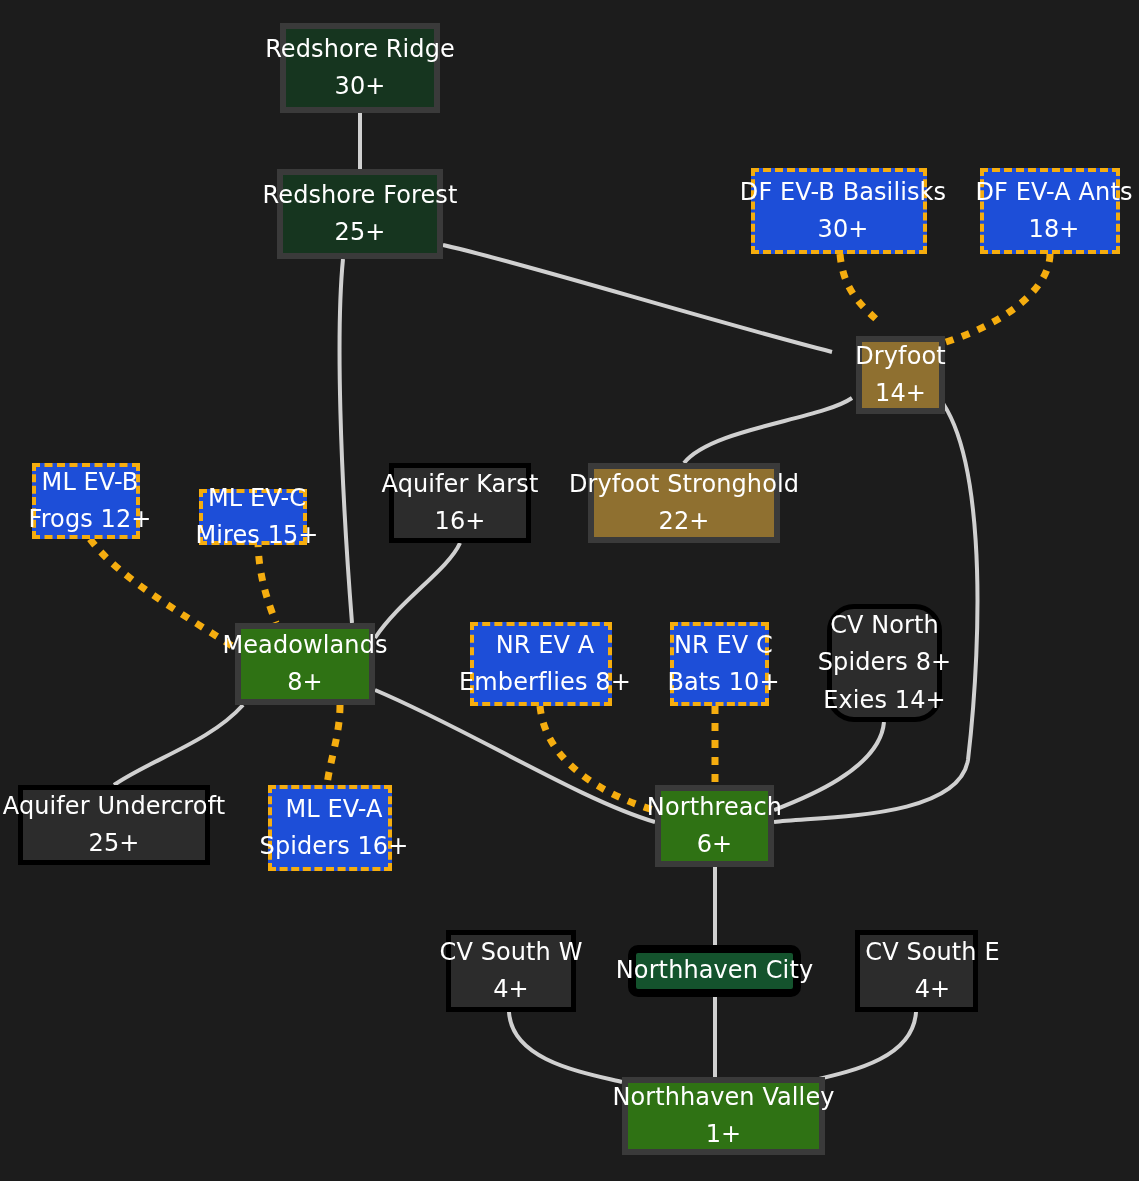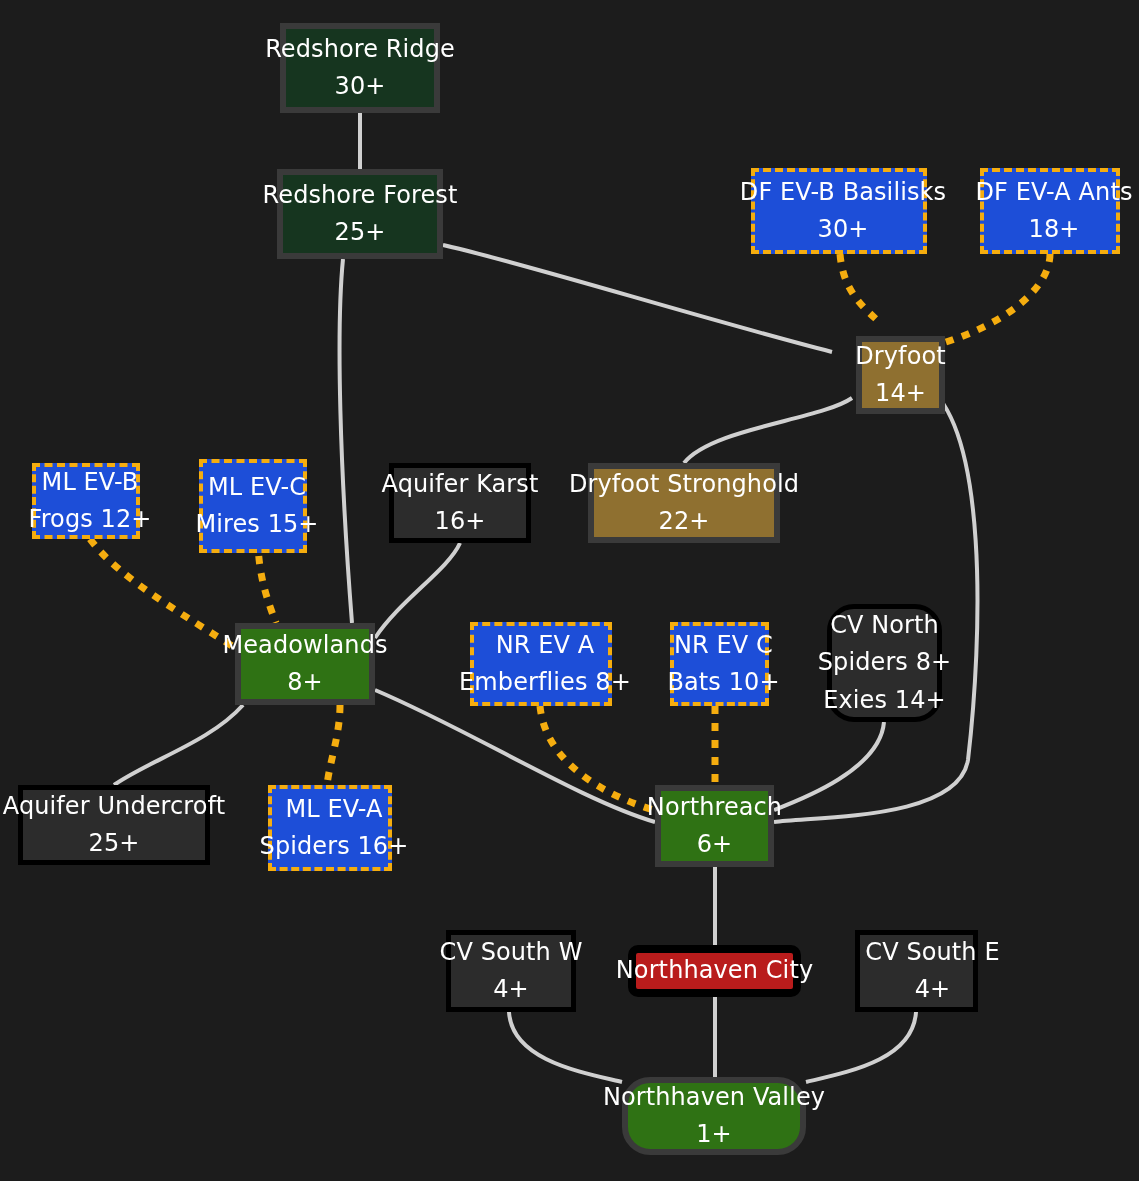--- a/index.html
+++ b/index.html
@@ -59,21 +59,21 @@
   .n-darkgreen {
     background: #16351f;
     border: 6px solid #3a3a3a;
   }
   .n-brown {
     background: #8f7030;
     border: 6px solid #3a3a3a;
   }
   
   .n-city {
-    background: #b91c1c;
+    background: #14532d;
     border: 8px solid #000000;
     border-radius: 10px;
   }
   
   .n-event {
     background: #1d4ed8;
     border: 4px dashed #f5ad0f;
     padding-left: 8px;
   }
   .e-line { fill: none; stroke: #d0d0d0; stroke-width: 4; }
@@ -123,21 +123,21 @@
         <span class="lbl">18+</span>
       </div>
       <div class="node n-brown" style="left: 832px; top: 336px; width: 89px; height: 78px; margin-left: 24px;">
         <span class="lbl">Dryfoot</span>
         <span class="lbl">14+</span>
       </div>
       <div class="node n-event" style="left: 32px; top: 463px; width: 108px; height: 76px;">
         <span class="lbl">ML EV-B</span>
         <span class="lbl">Frogs 12+</span>
       </div>
-      <div class="node n-event" style="left: 199px; top: 459px; width: 108px; height: 94px;">
+      <div class="node n-event" style="left: 199px; top: 489px; width: 108px; height: 56px;">
         <span class="lbl">ML EV-C</span>
         <span class="lbl">Mires 15+</span>
       </div>
       <div class="node n-region" style="left: 389px; top: 463px; width: 142px; height: 80px;">
         <span class="lbl">Aquifer Karst</span>
         <span class="lbl">16+</span>
       </div>
       <div class="node n-brown" style="left: 588px; top: 463px; width: 192px; height: 80px;">
         <span class="lbl">Dryfoot Stronghold</span>
         <span class="lbl">22+</span>
@@ -175,18 +175,18 @@
         <span class="lbl">CV South W</span>
         <span class="lbl">4+</span>
       </div>
       <div class="node n-city" style="left: 628px; top: 945px; width: 173px; height: 52px;">
         <span class="lbl">Northhaven City</span>
       </div>
       <div class="node n-region" style="left: 855px; top: 930px; width: 123px; height: 82px; padding-left: 32px;">
         <span class="lbl">CV South E</span>
         <span class="lbl">4+</span>
       </div>
-      <div class="node n-green" style="left: 622px; top: 1077px; width: 184px; height: 78px; border-radius: 28px;">
+      <div class="node n-green" style="left: 622px; top: 1077px; width: 203px; height: 78px;">
         <span class="lbl">Northhaven Valley</span>
         <span class="lbl">1+</span>
       </div>
     </div>
 </div>
 
 </body></html>

